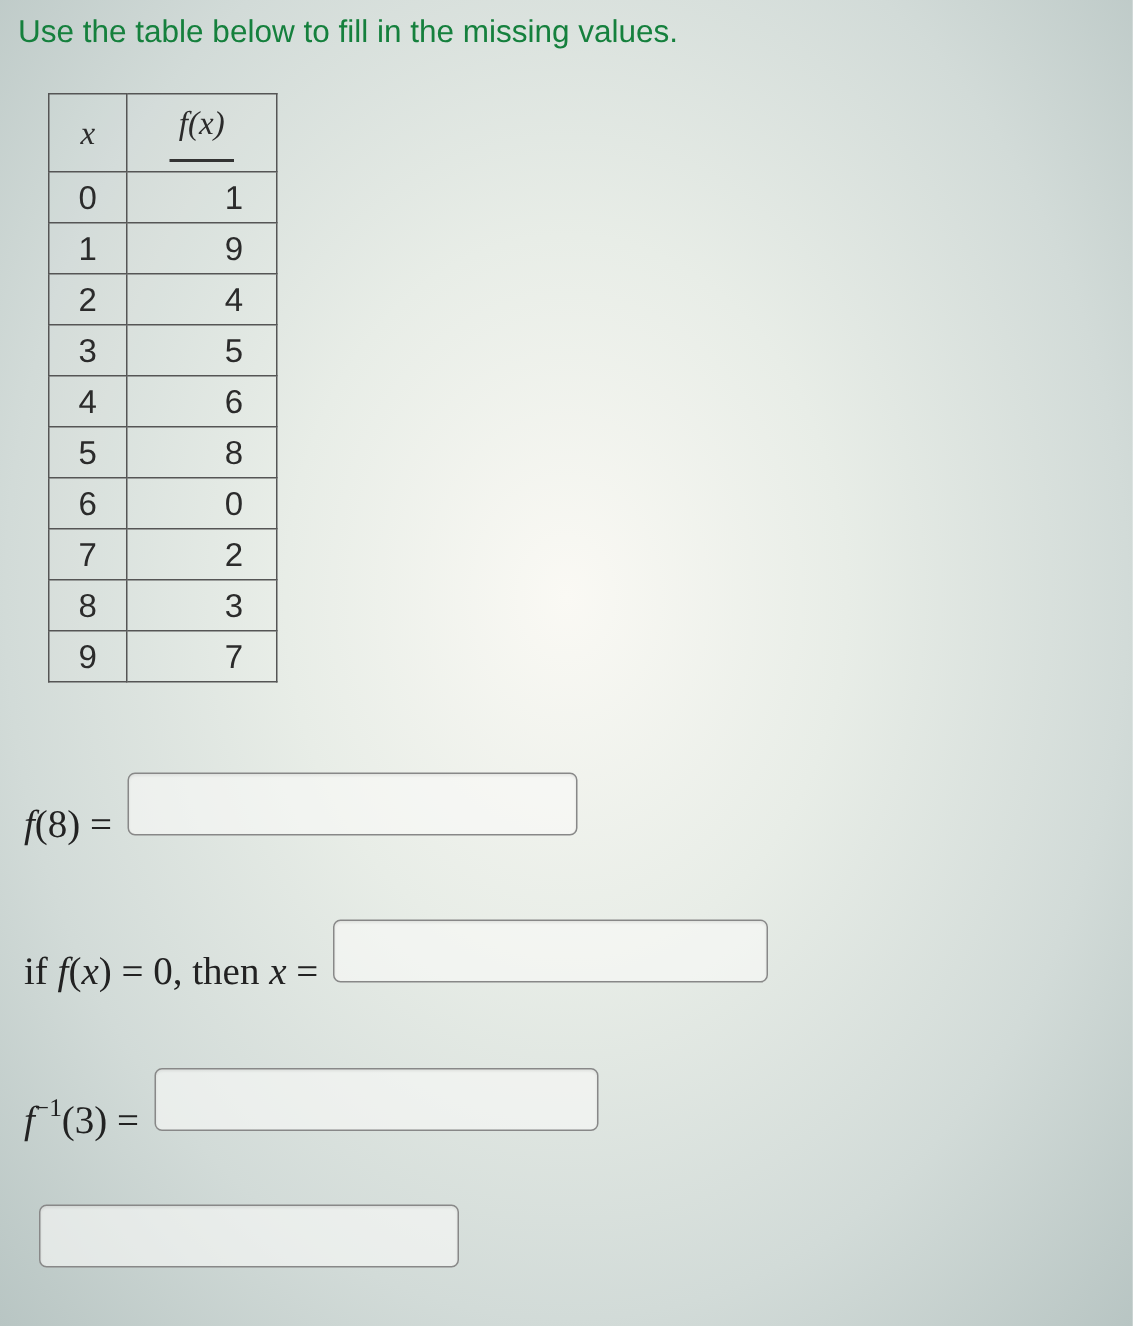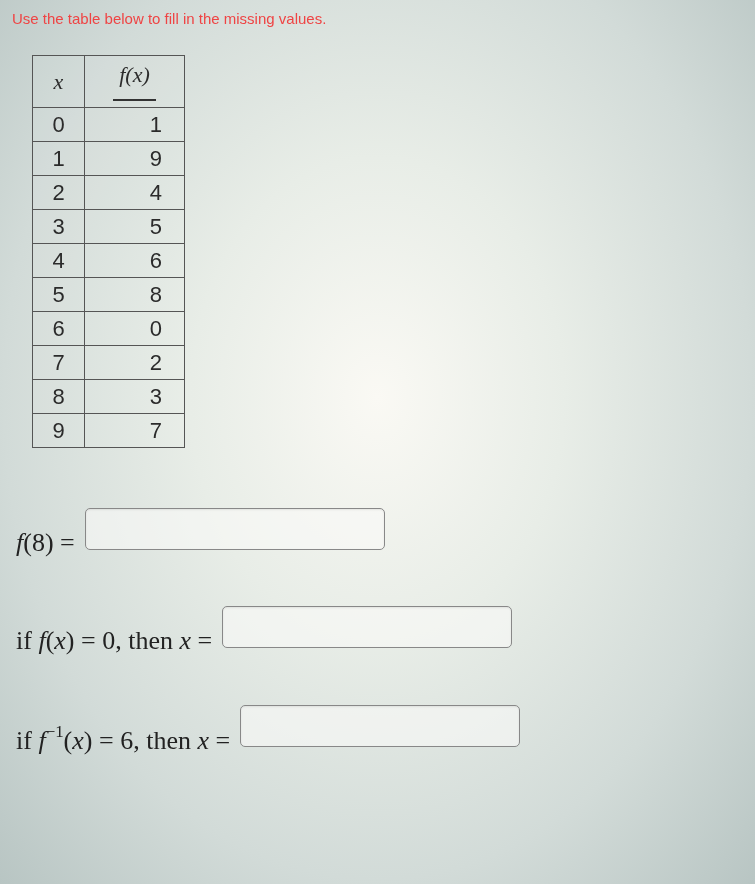--- a/index.html
+++ b/index.html
@@ -10,24 +10,24 @@
     height: 884px;
     font-family: "Segoe UI", Arial, sans-serif;
     background: radial-gradient(ellipse at 50% 45%, #faf9f4 0%, #e8ede7 35%, #d2dbd8 70%, #b8c5c3 100%);
     color: #2b2b2b;
     overflow: hidden;
   }
   .page {
     padding: 10px 12px;
   }
   .instruction {
-    font-size: 15px;
+    font-size: 21px;
     font-weight: 500;
     margin-bottom: 28px;
-    color: #ef4444;
+    color: #15803d;
   }
   .table-wrap {
     margin-left: 20px;
     margin-bottom: 52px;
   }
   table {
     border-collapse: collapse;
     background: rgba(255,255,255,0.05);
   }
   th, td {
@@ -165,21 +165,24 @@
     <input type="text" class="answer-box" style="width: 300px;" value="">
   </div>
 
   <div class="question-row">
     <span class="label">
       <span class="normal">if </span><span>f</span><span class="normal">(</span><span>x</span><span class="normal">)</span><span class="normal"> = </span><span class="normal">0</span><span class="normal">, then </span><span>x</span><span class="normal"> = </span>
     </span>
     <input type="text" class="answer-box" style="width: 290px;" value="">
   </div>
 
+  <div class="question-row">
+    <span class="label">
+      <span>f</span><span class="sup normal">−1</span><span class="normal">(</span><span class="normal">3</span><span class="normal">)</span><span class="normal"> = </span>
+    </span>
+    <input type="text" class="answer-box" style="width: 296px;" value="">
+  </div>
 
   <div class="question-row" style="margin-bottom:0">
-    <span class="label">
-      <span class="normal">if </span><span>f</span><span class="sup normal">−1</span><span class="normal">(</span><span>x</span><span class="normal">)</span><span class="normal"> = </span><span class="normal">6</span><span class="normal">, then </span><span>x</span><span class="normal"> = </span>
-    </span>
     <input type="text" class="answer-box" style="width: 280px;" value="">
   </div>
 
 </div>
 
 </body></html>

